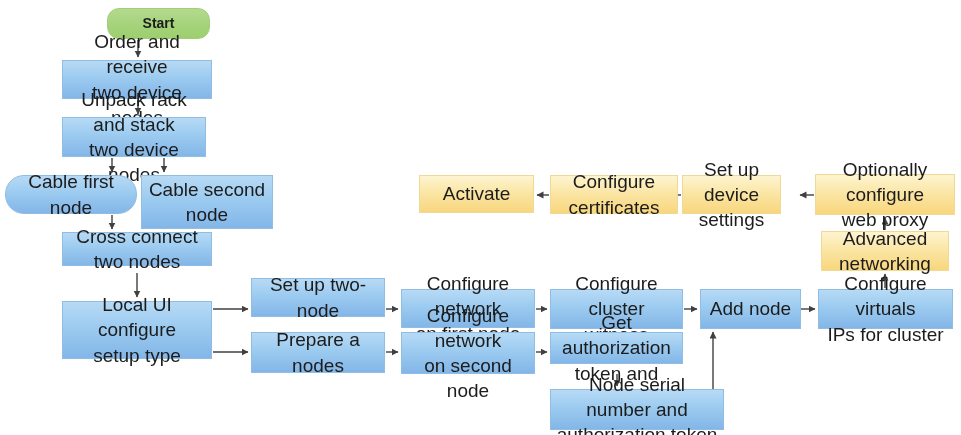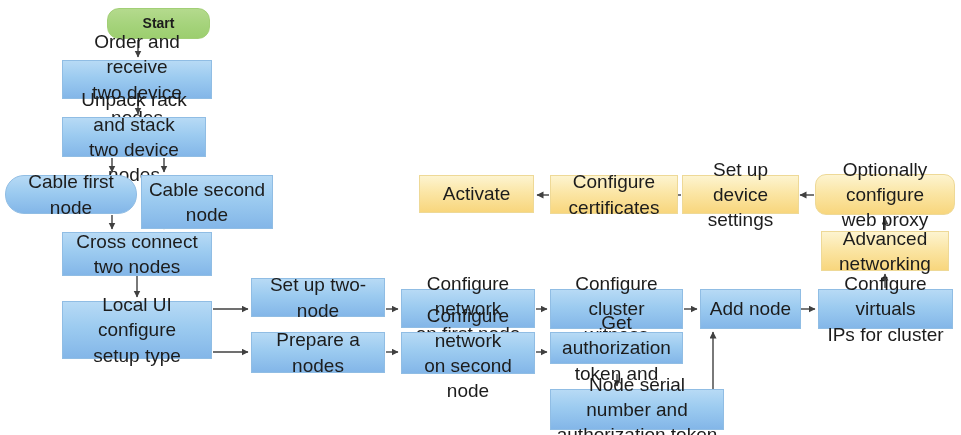--- a/index.html
+++ b/index.html
@@ -88,42 +88,42 @@
     <line x1="549" y1="195" x2="537" y2="195" marker-end="url(#ah)"></line>
   </svg>
 
   <div class="node green" style="left:87px;  top:8px;   width:103px; height:31px;margin-left:20px;">Start</div>
   <div class="node blue" style="left:62px;  top:60px;  width:150px; height:39px;">Order and receive
 two device nodes</div>
   <div class="node blue" style="left:62px;  top:117px; width:144px; height:40px;">Unpack rack and stack
 two device nodes</div>
   <div class="node blue" style="left:5px;   top:175px; width:132px; height:39px;border-radius:19px;">Cable first node</div>
   <div class="node blue" style="left:141px; top:175px; width:132px; height:54px;">Cable second node</div>
-  <div class="node blue" style="left:62px;  top:232px; width:150px; height:44px;">Cross connect
+  <div class="node blue" style="left:62px;  top:232px; width:150px; height:34px;">Cross connect
 two nodes</div>
   <div class="node blue" style="left:62px;  top:301px; width:150px; height:58px;">Local UI configure
 setup type</div>
   <div class="node blue" style="left:251px; top:278px; width:134px; height:39px;">Set up two-node</div>
   <div class="node blue" style="left:251px; top:332px; width:134px; height:41px;">Prepare a nodes</div>
   <div class="node blue" style="left:401px; top:289px; width:134px; height:39px;">Configure network
 on first node</div>
   <div class="node blue" style="left:401px; top:332px; width:134px; height:42px;">Configure network
 on second node</div>
   <div class="node blue" style="left:550px; top:289px; width:133px; height:40px;">Configure cluster
 witness</div>
   <div class="node blue" style="left:550px; top:332px; width:133px; height:32px;">Get authorization
 token and</div>
   <div class="node blue" style="left:550px; top:389px; width:174px; height:41px;">Node serial number and
 authorization token</div>
   <div class="node blue" style="left:700px; top:289px; width:101px; height:40px;">Add node</div>
   <div class="node blue" style="left:818px; top:289px; width:135px; height:40px;">Configure virtuals
 IPs for cluster</div>
   <div class="node yellow" style="left:821px; top:231px; width:128px; height:40px;">Advanced
 networking</div>
-  <div class="node yellow" style="left:815px; top:174px; width:140px; height:41px;border-radius:11px;">Optionally configure
+  <div class="node yellow" style="left:815px; top:174px; width:140px; height:41px;">Optionally configure
 web proxy</div>
-  <div class="node yellow" style="left:682px; top:175px; width:117px; height:39px;">Set up device
+  <div class="node yellow" style="left:682px; top:175px; width:99px; height:39px;">Set up device
 settings</div>
   <div class="node yellow" style="left:550px; top:175px; width:128px; height:39px;">Configure
 certificates</div>
   <div class="node yellow" style="left:419px; top:175px; width:115px; height:38px;">Activate</div>
 
 </div>
 
 </body></html>

